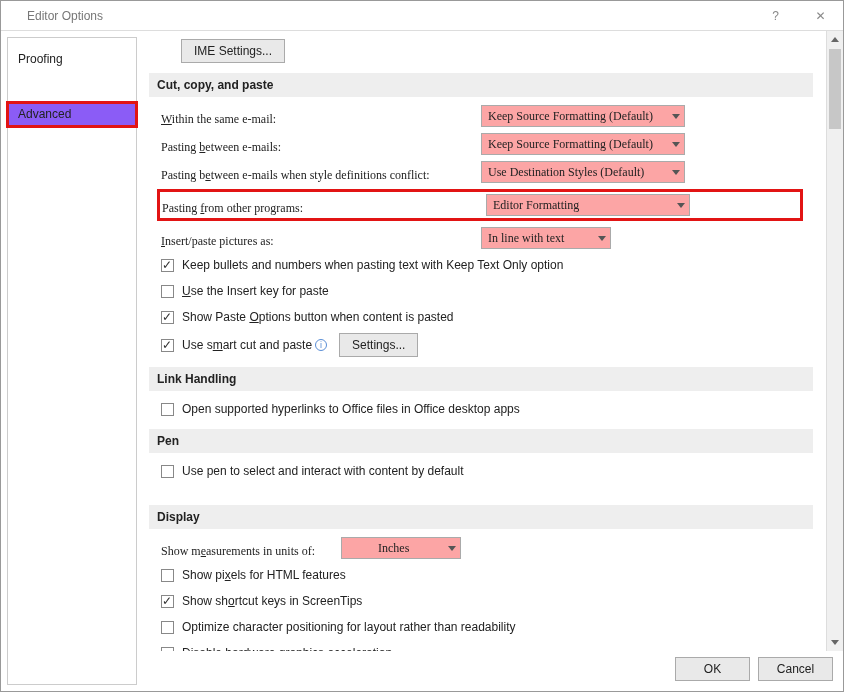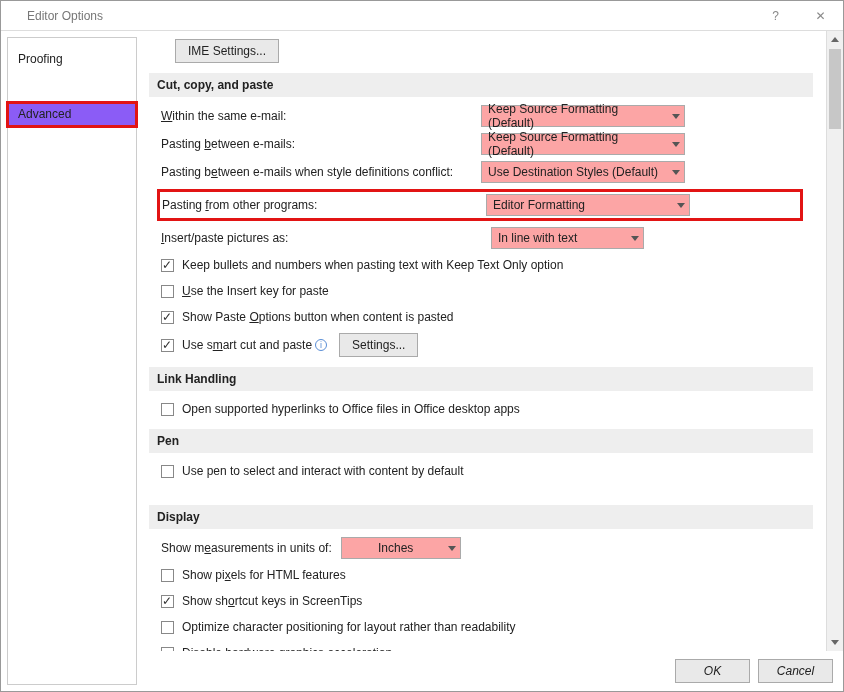--- a/index.html
+++ b/index.html
@@ -81,39 +81,40 @@
     padding: 5px 8px;
     font-weight: bold;
     margin-top: 10px;
     margin-bottom: 8px;
   }
   .section-body {
     padding-left: 12px;
   }
   .row {
     display: flex;
-    align-items: center;
+    align-items: flex-end;
     margin-bottom: 6px;
     min-height: 22px;
+    font-family: Liberation Serif, serif;
   }
   .row .label {
     width: 320px;
   }
   .combo {
     border: 1px solid #aaa;
     background: #fca5a5;
     height: 22px;
     display: flex;
     align-items: center;
     padding: 0 4px 0 6px;
     min-width: 120px;
     justify-content: space-between;
   }
   .combo.w200 { width: 204px; }
-  .combo.w130 { width: 153px; margin-left: 10px; }
+  .combo.w130 { width: 130px; }
   .combo.w88 { width: 88px; padding-left: 36px; }
   .caret {
     margin-left: 6px;
   }
   .caret svg { display: block; }
   .btn-std {
     border: 1px solid #aaa;
     background: #e9e9e9;
     padding: 3px 12px;
     height: 24px;
@@ -163,24 +164,22 @@
     padding: 2px 2px;
     margin-left: -4px;
     margin-right: 10px;
   }
   .u { text-decoration: underline; }
   .footer {
     height: 40px;
     border-top: 0;
     display: flex;
     justify-content: flex-end;
-    align-items: center;
     padding: 6px 10px;
     gap: 8px;
-    font-style: italic;
   }
   .footer .btn-std {
     width: 75px;
     justify-content: center;
   }
   .vscroll {
     position: absolute;
     right: 0;
     top: 0;
     bottom: 0;
@@ -233,21 +232,21 @@
           <div class="thumb"></div>
           <div class="arrow" style="position:absolute;bottom:0;left:0;right:0">
             <svg width="8" height="5" viewBox="0 0 8 5">
                 <path d="M0 0 L4 5 L8 0 Z" fill="#666"></path>
               </svg>
           </div>
         </div>
 
         <div class="scroll-area inner-pad">
           <div class="section-body" style="padding-top:2px">
-            <div class="btn-std" style="margin-left:14px">
+            <div class="btn-std" style="margin-left:20px">
               <span>IME Settings...</span>
             </div>
           </div>
 
           <div class="section-header">Cut, copy, and paste</div>
           <div class="section-body">
             <div class="row">
               <span class="label">
                 <span class="u">W</span>ithin the same e-mail:</span>
               <div class="combo w200">

